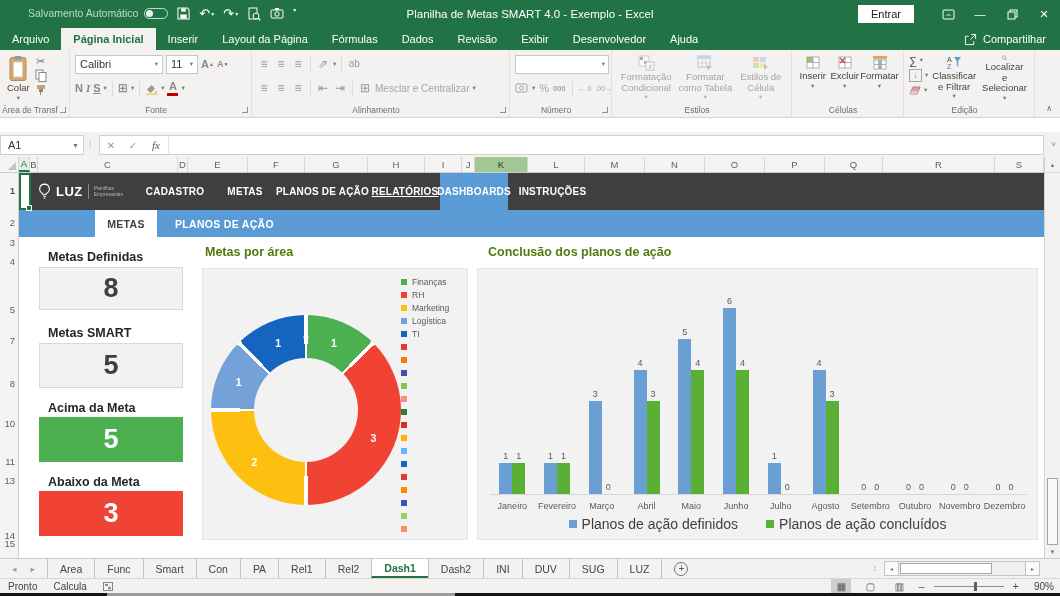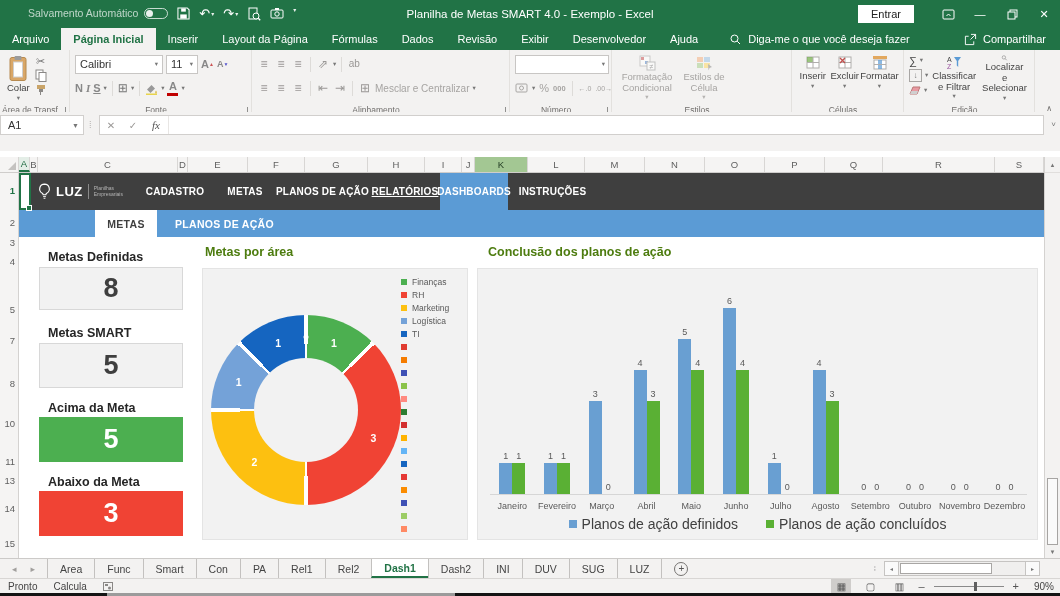--- a/index.html
+++ b/index.html
@@ -42,21 +42,21 @@
 .combo .caret{margin-left:auto}
 .ric{display:inline-flex;align-items:center;justify-content:center;font-size:12px;color:#777;line-height:1}
 .al{font-size:12px;color:#9a9896;width:14px;text-align:center;line-height:1}
 .fontA{font-size:11px;font-weight:bold;color:#444;line-height:1}
 .colorbar{display:block;width:11px;height:3px;margin-top:1px}
 .numfmt{width:94px;height:19px;background:#fff;border:1px solid #c8c6c4;display:flex;align-items:center}
 .numfmt .caret{margin-left:auto;margin-right:3px}
 .minicell{width:13px;height:13px;border:1px solid #a8a6a4;display:flex;align-items:center;justify-content:center;font-size:8px;color:#777}
 .collapse{position:absolute;right:8px;bottom:4px;font-size:8px;color:#6e6c6a}
 
-.formulabar{position:absolute;left:0;top:112px;right:0;height:39px;background:#f3f2f1}
+.formulabar{position:absolute;left:0;top:132px;right:0;height:39px;background:#f3f2f1}
 .namebox{position:absolute;left:0;top:3px;width:84px;height:20px;background:#fff;border:1px solid #d1cfcd;display:flex;align-items:center;font-size:11px;color:#333;padding-left:7px}
 .nb-caret{margin-left:auto;width:15px;text-align:center;color:#777;font-size:7px}
 .fb-dots{position:absolute;left:89px;top:8px;color:#b0aeac;font-size:9px;letter-spacing:1px}
 .fb-box{position:absolute;left:99px;top:3px;right:16px;height:20px;background:#fff;border:1px solid #d1cfcd;display:flex;align-items:center}
 .fb-btn{width:22px;text-align:center;font-size:10px;color:#9a9896}
 .fb-fx{width:24px;text-align:center;font-size:11px;color:#555;font-family:"Liberation Serif",serif;font-style:italic}
 .fb-input{flex:1;height:100%;border-left:1px solid #e8e6e4;font-size:11px;color:#333;padding:3px 5px}
 .fb-expand{position:absolute;right:4px;top:8px;font-size:8px;color:#777}
 
 .colheaders{position:absolute;left:0;top:157px;right:16px;height:16px;display:flex;background:#f5f4f3;border-bottom:1px solid #cfcdcb}
@@ -212,27 +212,20 @@
         <div class="mtab active">Página Inicial</div>
         <div class="mtab">Inserir</div>
         <div class="mtab">Layout da Página</div>
         <div class="mtab">Fórmulas</div>
         <div class="mtab">Dados</div>
         <div class="mtab">Revisão</div>
         <div class="mtab">Exibir</div>
         <div class="mtab">Desenvolvedor</div>
         <div class="mtab">Ajuda</div>
       </div>
-    <div class="tellme">
-      <svg width="11" height="11" viewBox="0 0 11 11">
-          <circle cx="4.5" cy="4.5" r="3.5" fill="none" stroke="#fff"></circle>
-          <line x1="7.2" y1="7.2" x2="10" y2="10" stroke="#fff"></line>
-        </svg>
-      <span>Diga-me o que você deseja fazer</span>
-    </div>
     <div class="share">
       <svg width="13" height="13" viewBox="0 0 14 14">
           <path d="M5 3.5H1.5v9h9V9" fill="none" stroke="#fff"></path>
           <path d="M7.5 1.5H12.5V6.5" fill="none" stroke="#fff"></path>
           <line x1="12.5" y1="1.5" x2="7" y2="7" stroke="#fff"></line>
         </svg>
       <span>Compartilhar</span>
     </div>
   </div>
 
@@ -373,20 +366,32 @@
     <div class="rgroup" style="width:180px;gap:1px">
       <div class="bigbtn dis" style="width:60px">
         <svg width="17" height="16" viewBox="0 0 17 16" opacity=".55">
             <rect x="1" y="1" width="10" height="10" fill="#fff" stroke="#aaa"></rect>
             <rect x="2" y="2" width="3" height="3" fill="#c55"></rect>
             <rect x="6" y="6" width="3" height="3" fill="#58c"></rect>
             <rect x="8" y="7" width="8" height="8" fill="#fff" stroke="#999"></rect>
             <text x="10.5" y="13.5" font-size="7" fill="#666">≠</text>
           </svg>
         <span class="lbl">Formatação Condicional</span>
+          <span class="caret">▾</span>
+      </div>
+      <div class="bigbtn dis" style="width:60px">
+        <svg width="17" height="16" viewBox="0 0 17 16" opacity=".55">
+            <rect x="1" y="1" width="12" height="11" fill="#fff" stroke="#999"></rect>
+            <rect x="1" y="1" width="12" height="3" fill="#9dc3e6"></rect>
+            <line x1="1" y1="8" x2="13" y2="8" stroke="#bbb"></line>
+            <line x1="5" y1="4" x2="5" y2="12" stroke="#bbb"></line>
+            <line x1="9" y1="4" x2="9" y2="12" stroke="#bbb"></line>
+            <path d="M10 10l5 2-3 1-1 3z" fill="#8a8a8a"></path>
+          </svg>
+        <span class="lbl">Formatar como Tabela</span>
           <span class="caret">▾</span>
       </div>
       <div class="bigbtn dis" style="width:52px">
         <svg width="17" height="16" viewBox="0 0 17 16" opacity=".55">
             <rect x="1" y="2" width="6" height="5" fill="#f4b183"></rect>
             <rect x="8" y="2" width="6" height="5" fill="#9dc3e6"></rect>
             <rect x="1" y="8" width="6" height="5" fill="#a9d18e"></rect>
             <rect x="8" y="8" width="6" height="5" fill="#ffd966"></rect>
             <path d="M12 9l4 3-2.5 1-1 2.5z" fill="#8a8a8a"></path>
           </svg>
@@ -517,21 +522,21 @@
         <div class="rownum selrow" style="top: 12px;">1</div>
         <div class="rownum" style="top: 44px;">2</div>
         <div class="rownum" style="top: 64px;">3</div>
         <div class="rownum" style="top: 83px;">4</div>
         <div class="rownum" style="top: 131px;">5</div>
         <div class="rownum" style="top: 162px;">7</div>
         <div class="rownum" style="top: 205px;">8</div>
         <div class="rownum" style="top: 245px;">10</div>
         <div class="rownum" style="top: 283px;">11</div>
         <div class="rownum" style="top: 302px;">13</div>
-        <div class="rownum" style="top: 330px;">14</div>
+        <div class="rownum" style="top: 357px;">14</div>
         <div class="rownum" style="top: 365px;">15</div>
       </div>
     <div class="cellA1"></div>
 
     <div class="navbar">
       <div class="brand">
         <svg width="13" height="17" viewBox="0 0 14 18">
             <path d="M7 1a5.2 5.2 0 0 0-2.4 9.8c.5.3.9 1 .9 1.7h3c0-.7.4-1.4.9-1.7A5.2 5.2 0 0 0 7 1z" fill="none" stroke="#fff" stroke-width="1.2"></path>
             <line x1="5.5" y1="14.5" x2="8.5" y2="14.5" stroke="#fff"></line>
             <line x1="6" y1="16.3" x2="8" y2="16.3" stroke="#fff"></line>

